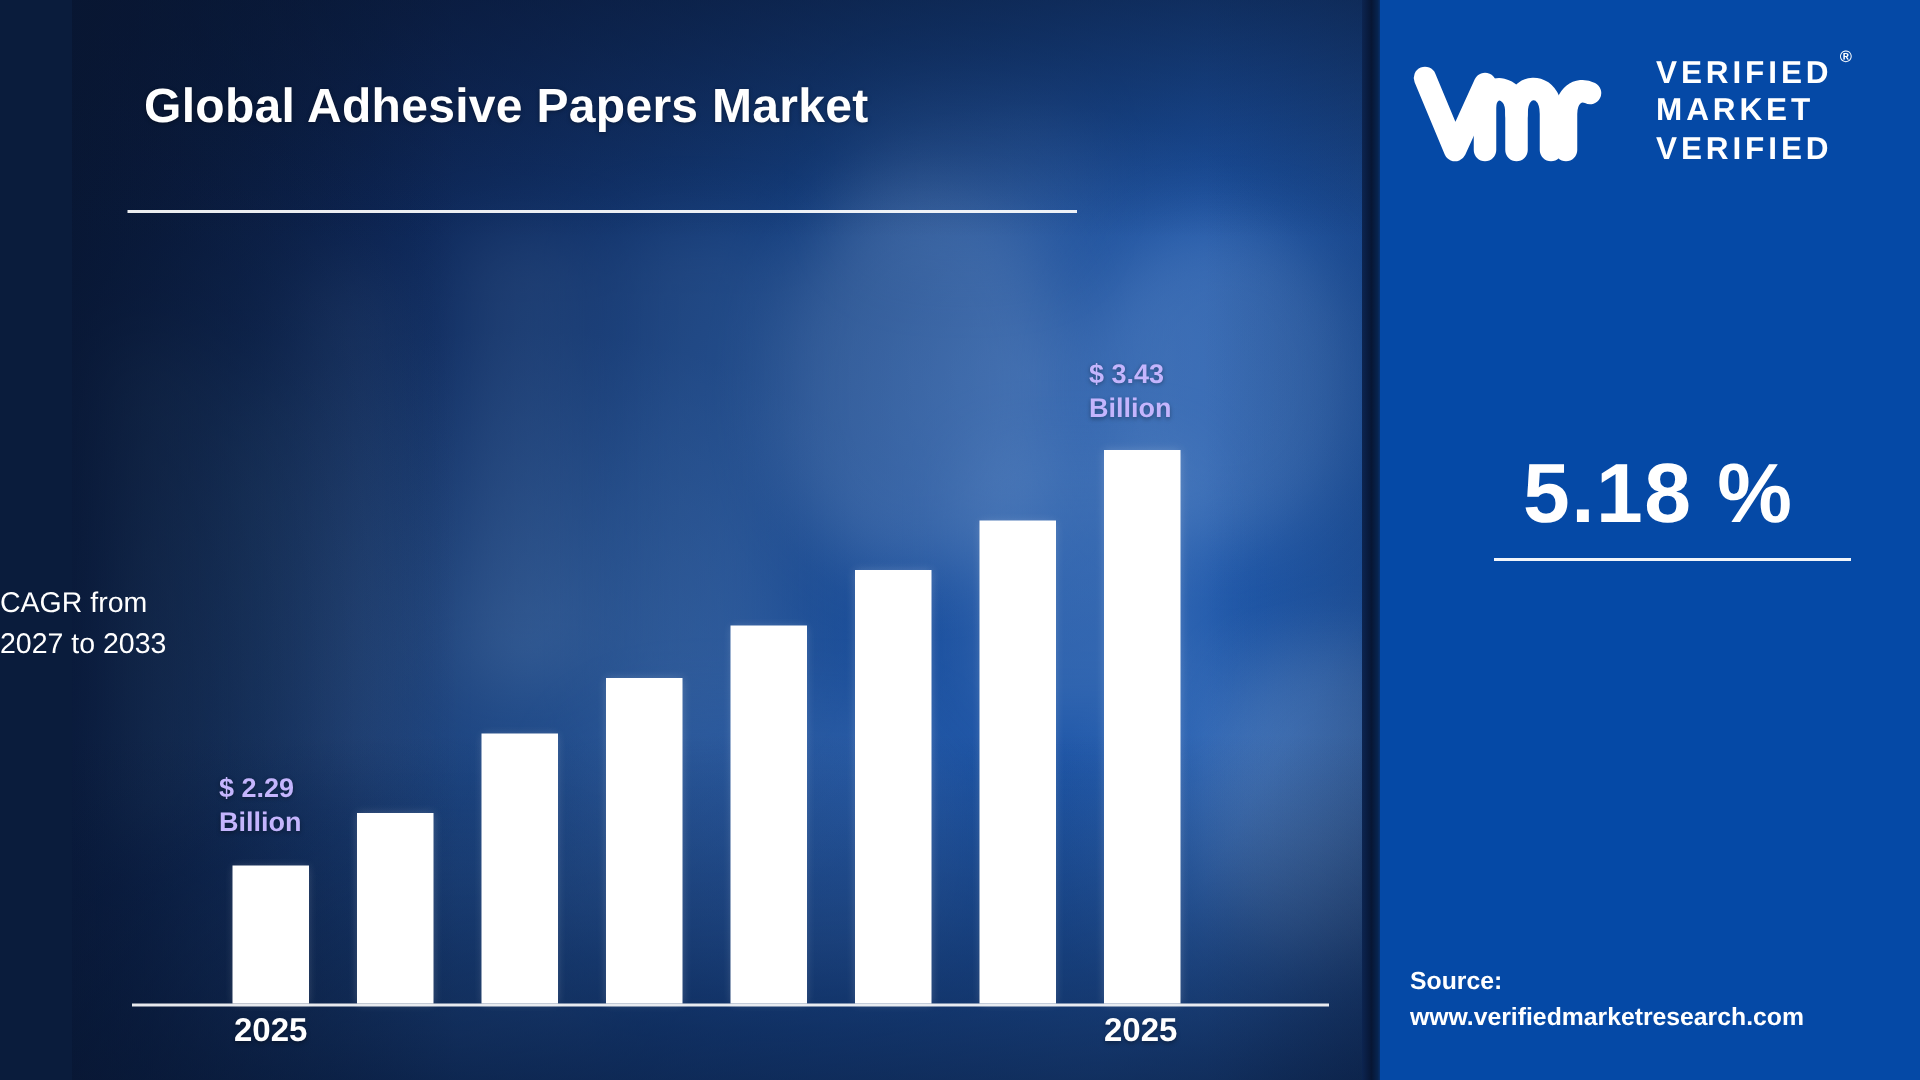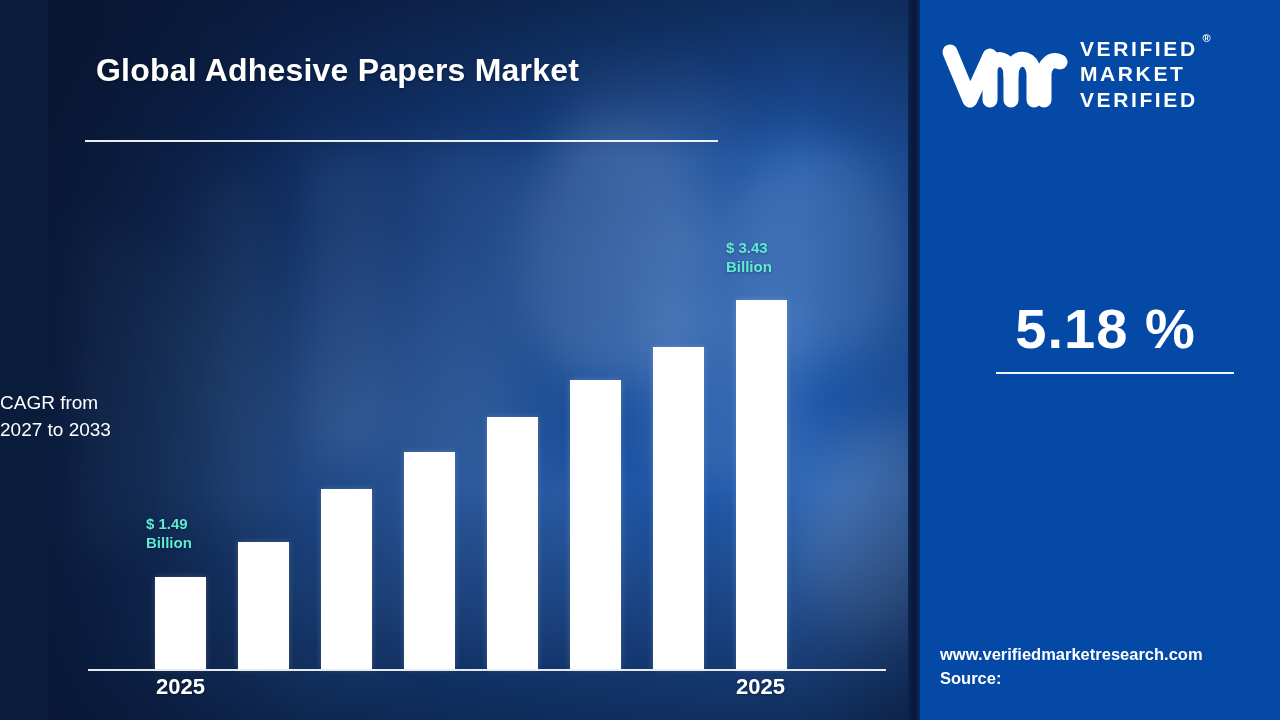--- a/index.html
+++ b/index.html
@@ -72,21 +72,21 @@
   .axis-line {
     position:absolute; left:40px; top:669px; width:798px; height:2px;
     background:rgba(255,255,255,.9);
   }
   .bar {
     position:absolute; bottom:51px; width:51px;
     background:#ffffff;
     box-shadow:0 0 6px rgba(255,255,255,.18);
   }
   .bar-callout {
-    position:absolute; color:#5eead4; font-size:15px; font-weight:bold;
+    position:absolute; color:#c4b5fd; font-size:18px; font-weight:bold;
     line-height:1.28; text-shadow:0 1px 3px rgba(0,0,0,.35); white-space:pre-line;
   }
   .callout-first { left:98px; top:514px; }
   .callout-last  { left:678px; top:238px; }
   .x-label {
     position:absolute; top:674px; color:#ffffff; font-size:22px; font-weight:bold;
     text-shadow:0 1px 3px rgba(0,0,0,.35);
   }
   .xl-first { left:108px; }
   .xl-last  { left:688px; }
@@ -101,21 +101,21 @@
   .right-panel {
     position:absolute; left:920px; top:0; width:360px; height:720px;
     background:#0549a6;
   }
   .logo-row {
     position:absolute; left:20px; top:28px; width:324px; height:92px;
     display:flex; align-items:center; gap:12px;
   }
   .logo-mark { width:128px; height:76px; flex:0 0 auto; }
   .logo-text { position:relative; color:#ffffff; font-weight:bold;
-               font-size:21px; line-height:1.22; letter-spacing:2.6px; }
+               font-size:21px; line-height:1.22; letter-spacing:2.6px;margin-left:24px; }
   .logo-text .reg {
     position:absolute; right:-13px; top:-4px; font-size:11px; letter-spacing:0;
   }
 
   .cagr-value {
     position:absolute; left:0; top:296px; width:371px; text-align:center;
     color:#ffffff; font-size:56px; font-weight:bold; letter-spacing:1px;
   }
   .cagr-rule {
     position:absolute; left:996px; top:372px; width:238px; height:2px;
@@ -160,21 +160,21 @@
     <div class="chart">
       <div class="bar" style="left:107px;height:92px;"></div>
       <div class="bar" style="left:190px;height:127px;"></div>
       <div class="bar" style="left:273px;height:180px;"></div>
       <div class="bar" style="left:356px;height:217px;"></div>
       <div class="bar" style="left:439px;height:252px;"></div>
       <div class="bar" style="left:522px;height:289px;"></div>
       <div class="bar" style="left:605px;height:322px;"></div>
       <div class="bar" style="left:688px;height:369px;"></div>
 
-      <div class="bar-callout callout-first">$ 1.49
+      <div class="bar-callout callout-first">$ 2.29
 Billion</div>
       <div class="bar-callout callout-last">$ 3.43
 Billion</div>
 
       <div class="axis-line"></div>
       <div class="x-label xl-first">2025</div>
       <div class="x-label xl-last">2025</div>
     </div>
   </div>
 
@@ -205,17 +205,17 @@
     </div>
 
     <div class="cagr-value">5.18 %</div>
   </div>
 
   <div class="cagr-rule"></div>
   <div class="cagr-caption">CAGR from
 2027 to 2033</div>
 
   <div class="source-block">
+    <div>Source:</div>
     <div>www.verifiedmarketresearch.com</div>
-    <div>Source:</div>
   </div>
 
 </div>
 
 </body></html>

